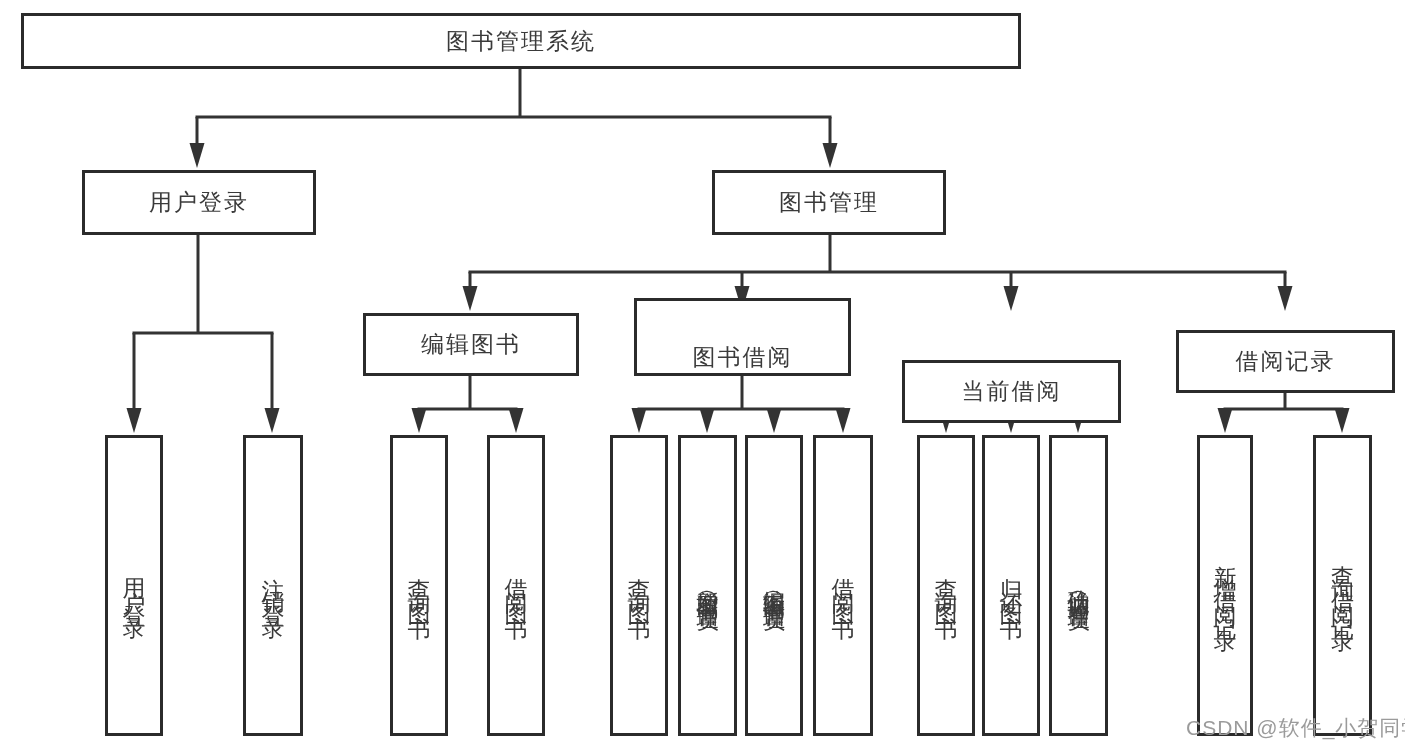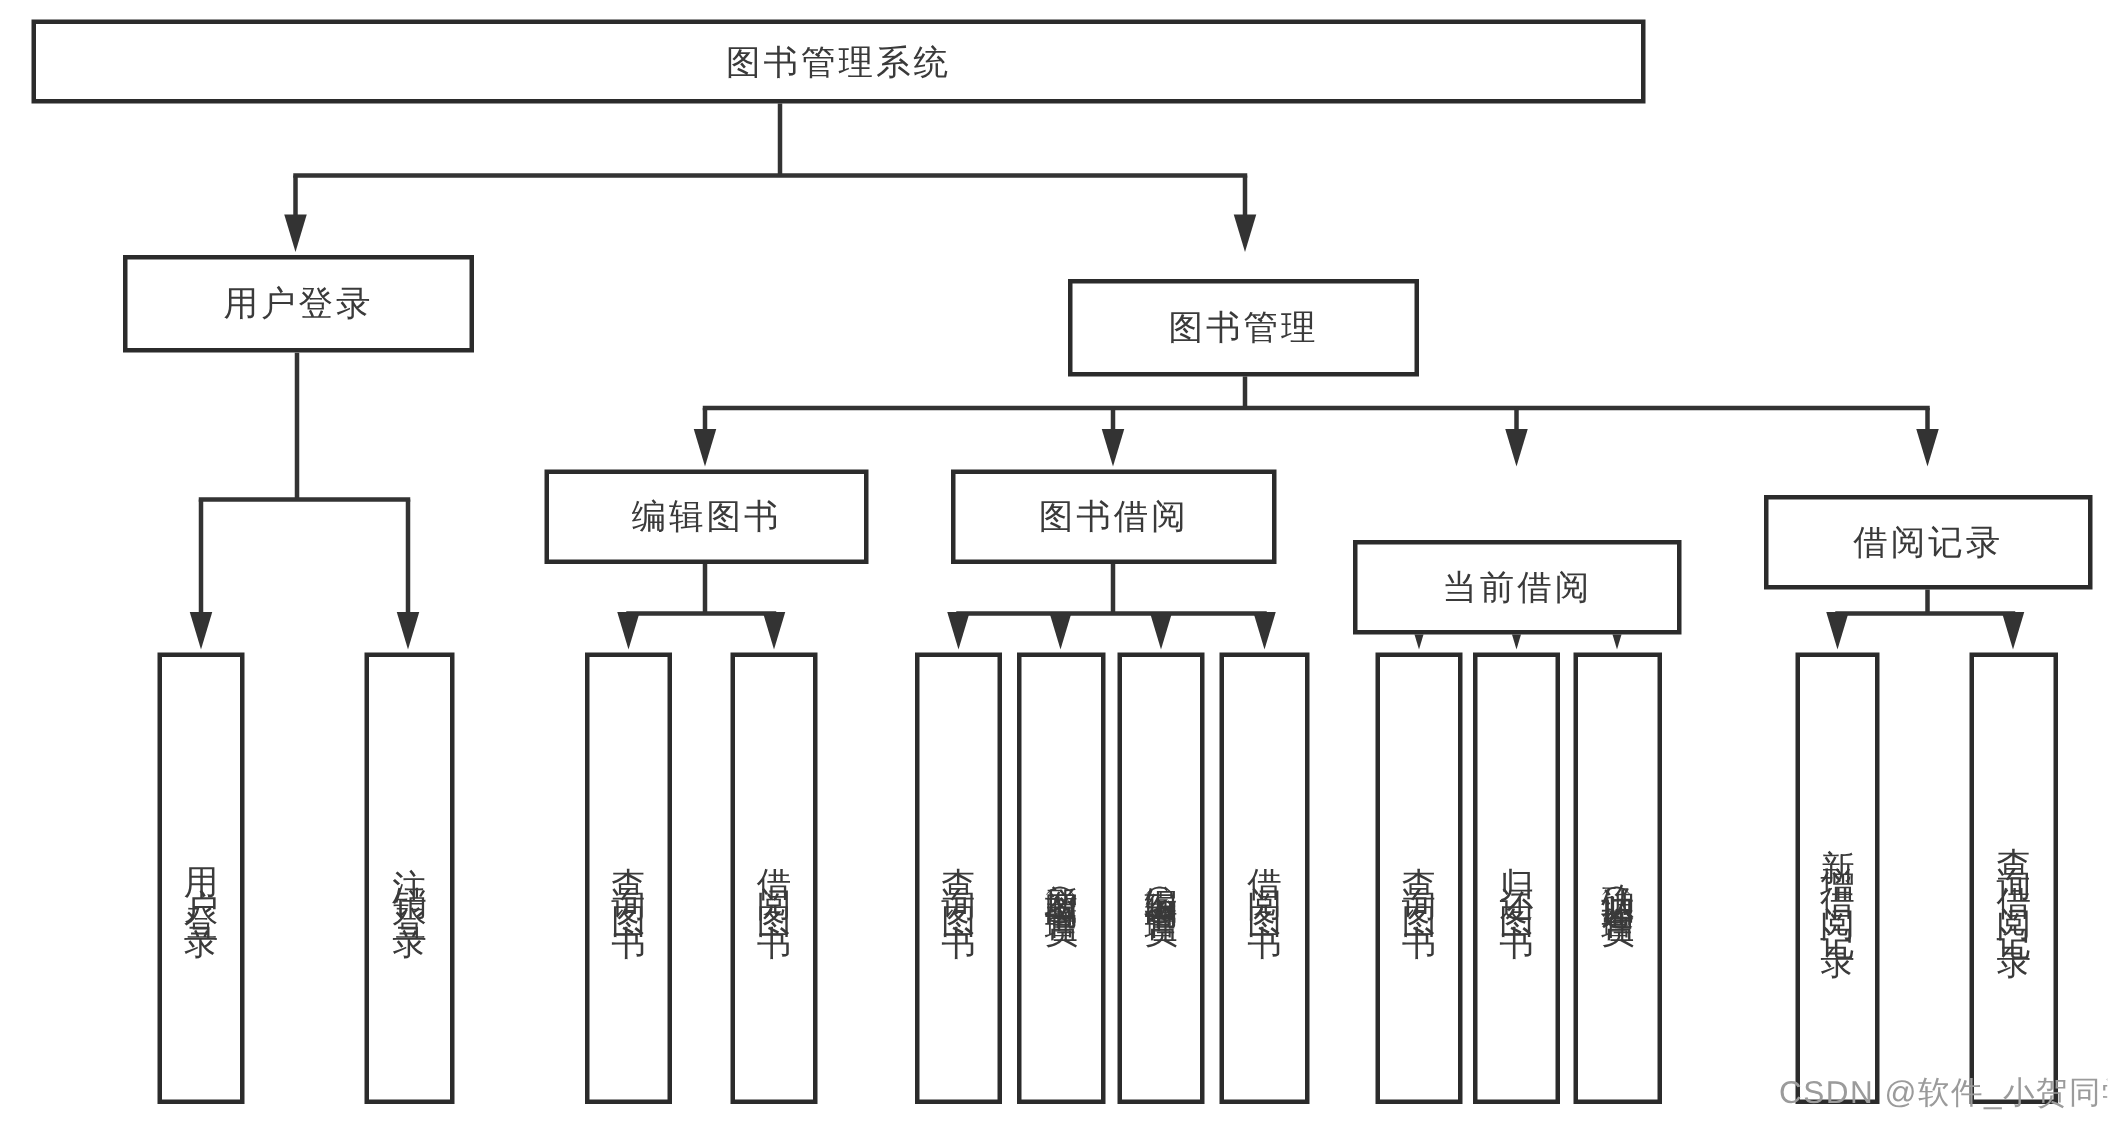--- a/index.html
+++ b/index.html
@@ -118,35 +118,35 @@
     <g>
       <line x1="1285" y1="376" x2="1285" y2="409"></line>
       <line x1="1223.5" y1="409" x2="1343.5" y2="409"></line>
       <line x1="1225" y1="409" x2="1225" y2="418"></line>
       <polygon points="1225,433 1217.5,408 1232.5,408"></polygon>
       <line x1="1342" y1="409" x2="1342" y2="418"></line>
       <polygon points="1342,433 1334.5,408 1349.5,408"></polygon>
     </g>
   </svg>
 
-  <div class="node" style="left:21px;top:13px;width:1076px;height:56px;">
+  <div class="node" style="left:21px;top:13px;width:1000px;height:56px;">
     <span>图书管理系统</span>
   </div>
 
   <div class="node" style="left:82px;top:170px;width:234px;height:65px;">
     <span>用户登录</span>
   </div>
-  <div class="node" style="left:712px;top:186px;width:234px;height:65px;">
+  <div class="node" style="left:712px;top:170px;width:234px;height:65px;">
     <span>图书管理</span>
   </div>
 
   <div class="node" style="left:363px;top:313px;width:216px;height:63px;">
     <span>编辑图书</span>
   </div>
-  <div class="node" style="left:634px;top:313px;width:217px;height:63px;">
+  <div class="node" style="left:634px;top:298px;width:217px;height:78px;align-items:flex-end;">
     <span>图书借阅</span>
   </div>
   <div class="node" style="left:902px;top:313px;width:219px;height:63px;margin-top:47px;">
     <span>当前借阅</span>
   </div>
   <div class="node" style="left:1176px;top:330px;width:219px;height:63px;">
     <span>借阅记录</span>
   </div>
 
   <div class="node leaf" style="left:105px;width:58px;">

